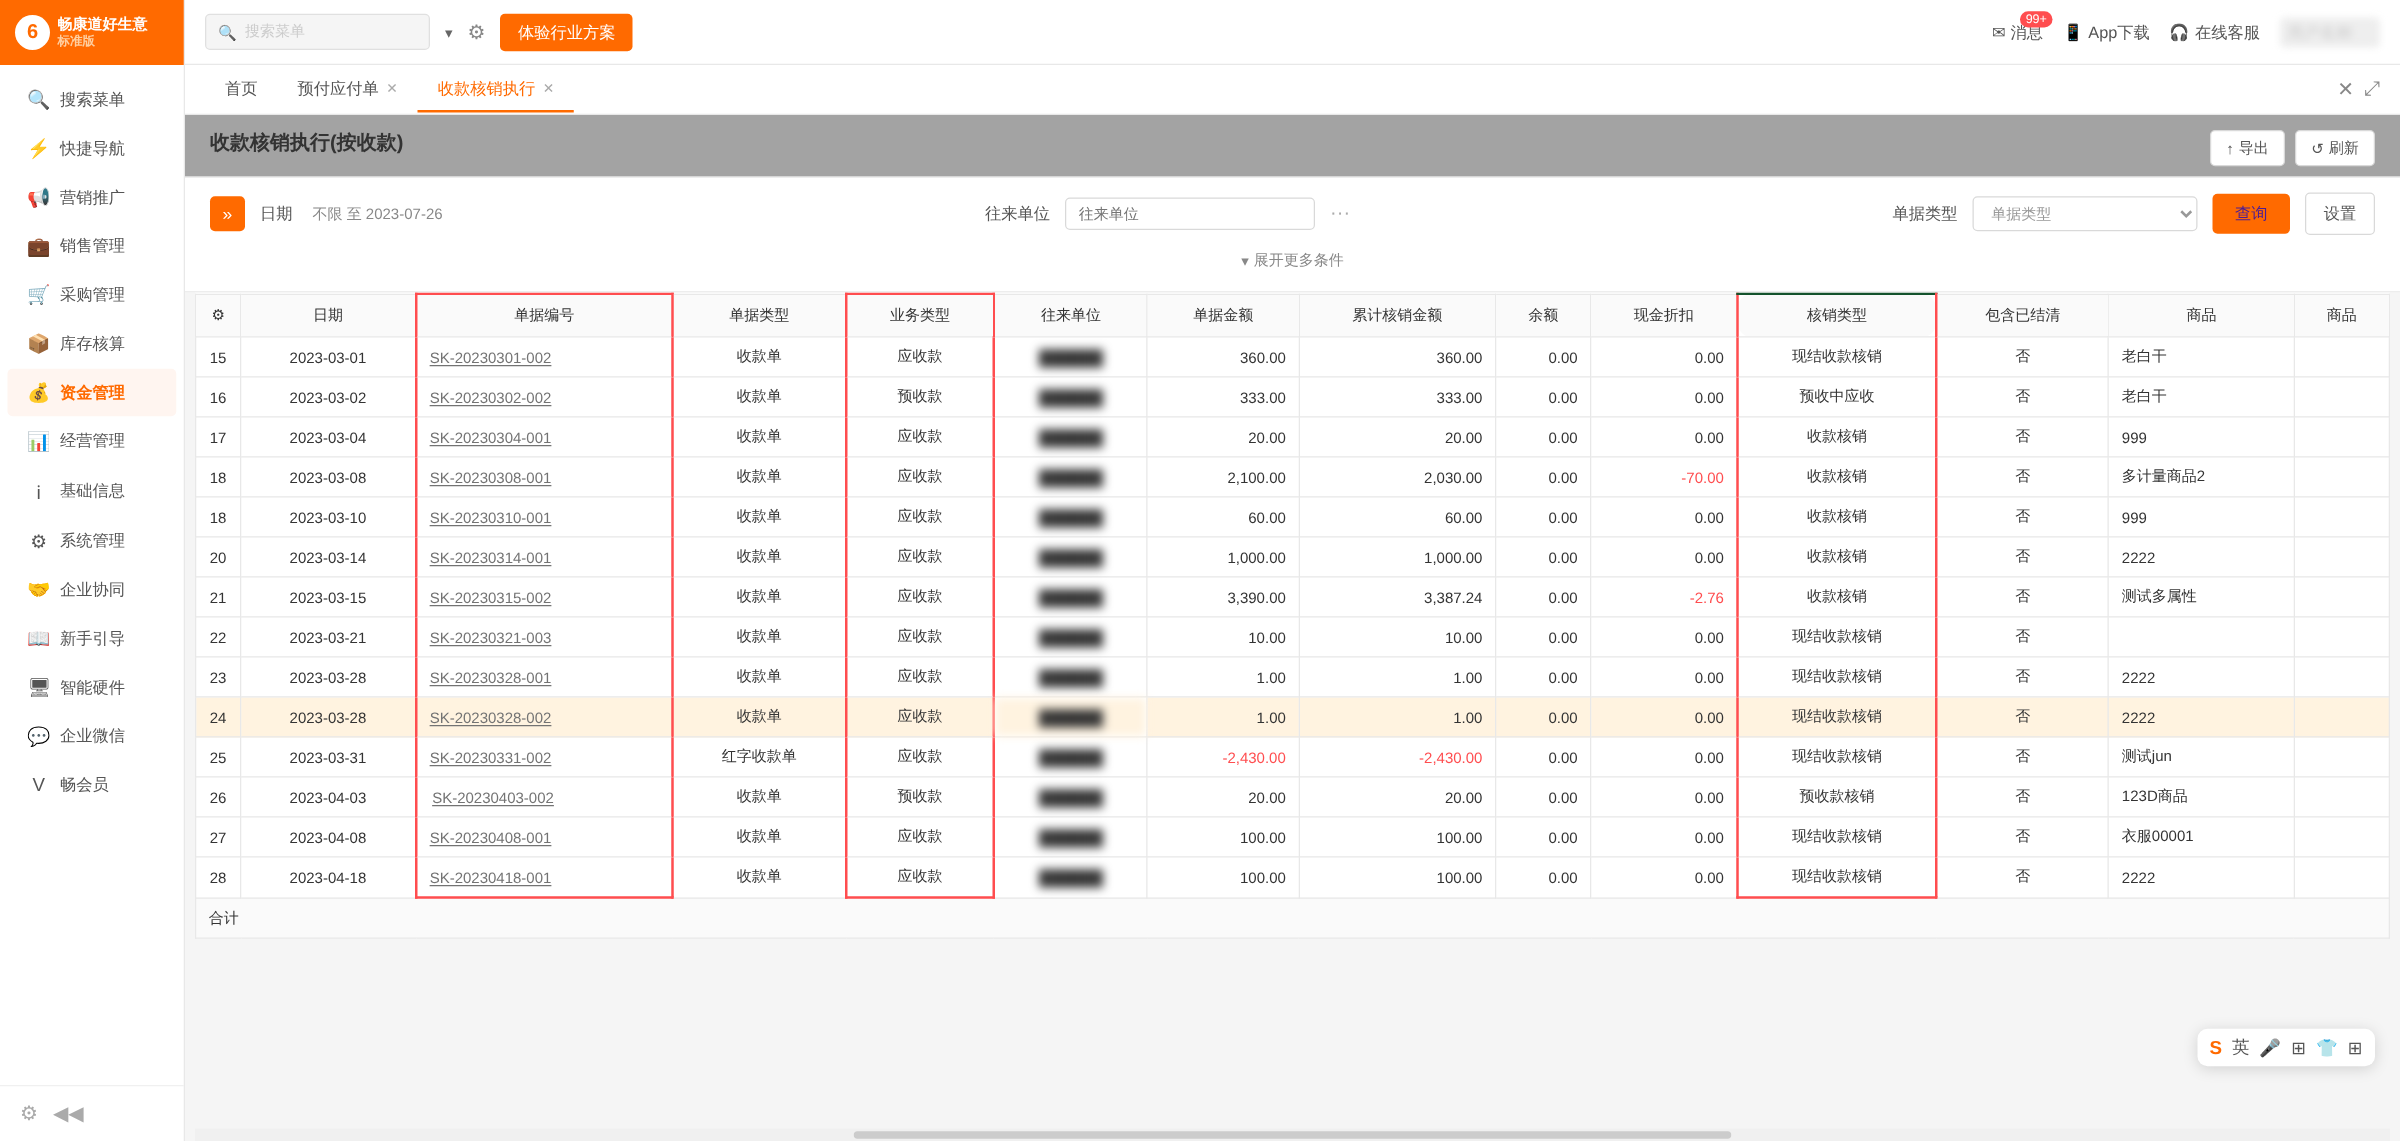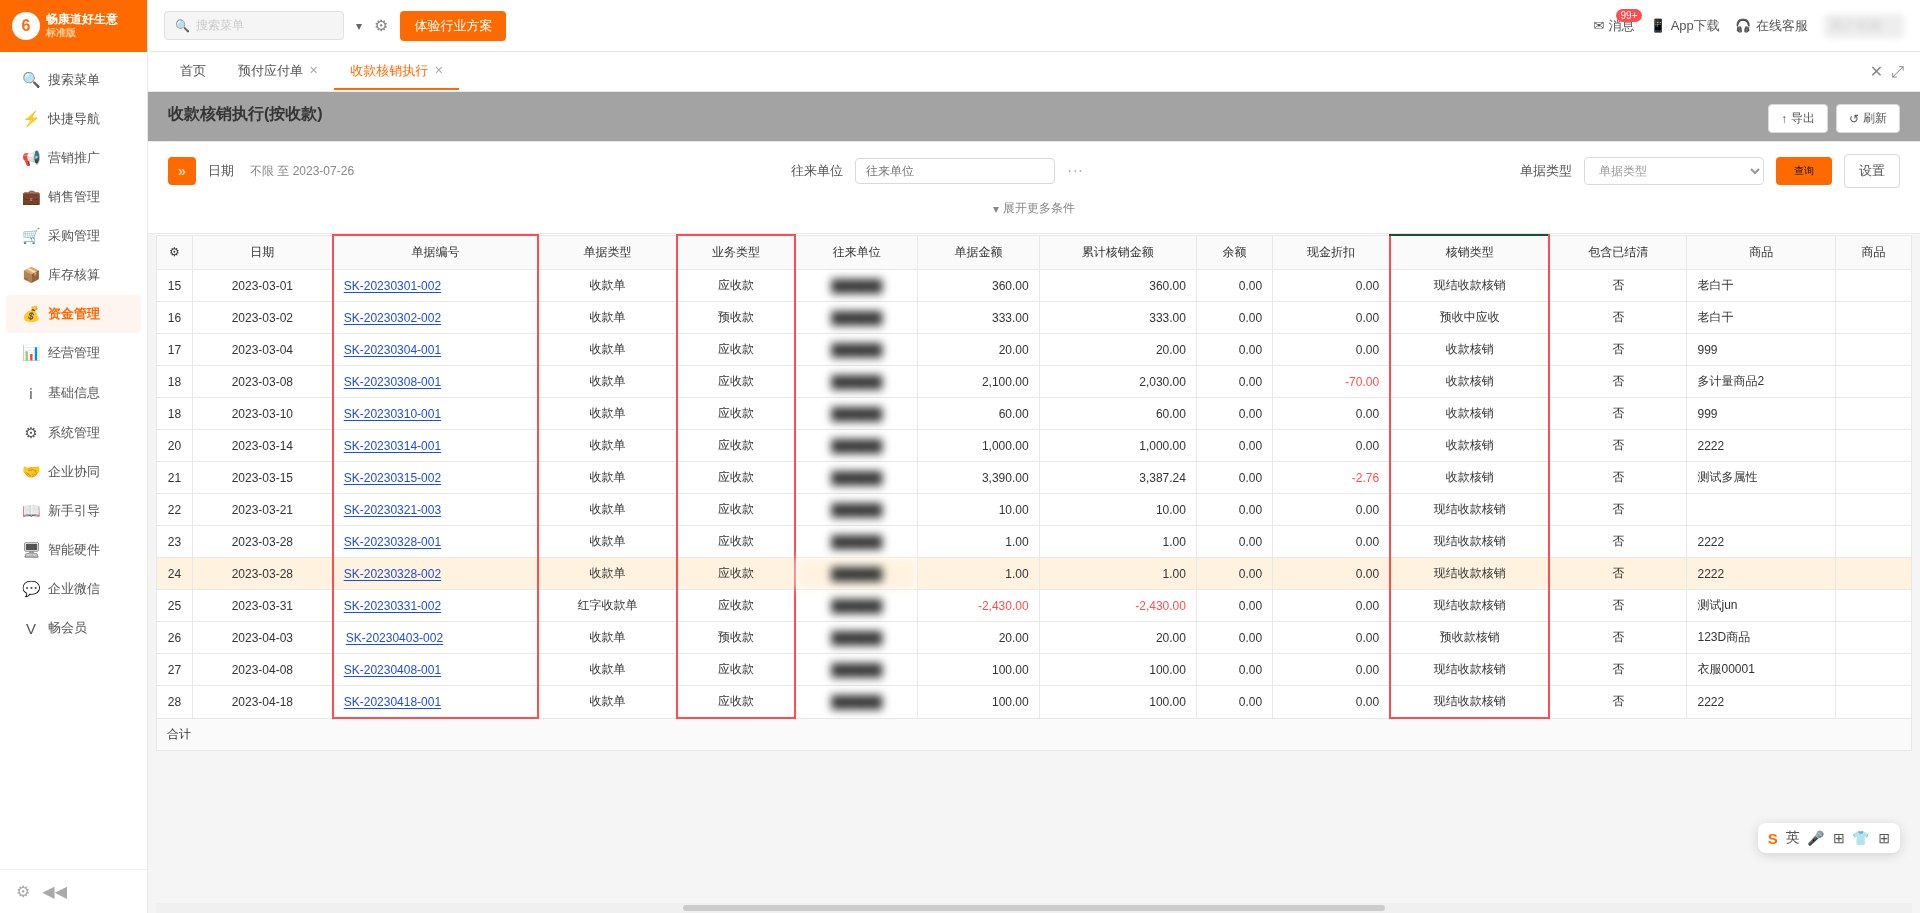--- a/index.html
+++ b/index.html
@@ -241,25 +241,25 @@
       flex: 0 0 180px;
       border: 1px solid #d9d9d9;
       border-radius: 4px;
       padding: 5px 10px;
       font-size: 12px;
       color: #999;
       background: #fff;
     }
     .btn-query {
       background: #ff6a00;
-      color: #0f172a;
+      color: #4c1d95;
       border: none;
       border-radius: 4px;
       padding: 7px 18px;
-      font-size: 10px;
+      font-size: 13px;
       cursor: pointer;
       font-family: inherit;
     }
     .btn-settings {
       border: 1px solid #d9d9d9;
       background: #fff;
       border-radius: 4px;
       padding: 7px 14px;
       font-size: 13px;
       color: #555;
@@ -299,21 +299,21 @@
       top: 0;
       z-index: 2;
     }
     .data-table td {
       border: 1px solid #e8e8e8;
       padding: 7px 10px;
       color: #333;
       white-space: nowrap;
     }
     .data-table tr.highlighted td { background: #fff3e0; }
-    .data-table td.link-cell { color: #1d4ed8; cursor: pointer; text-decoration: underline; text-underline-offset: 2px; }
+    .data-table td.link-cell { color: #737373; cursor: pointer; text-decoration: underline; text-underline-offset: 2px; }
     .data-table td.negative { color: #ff4d4f; }
     .data-table td.center { text-align: center; }
     .data-table td.right { text-align: right; }
     .data-table .col-index { width: 36px; }
     .data-table .footer-row td { background: #fafafa; font-weight: 500; }
 
     
     .table-scrollbar {
       height: 10px;
       background: #f0f0f0;

